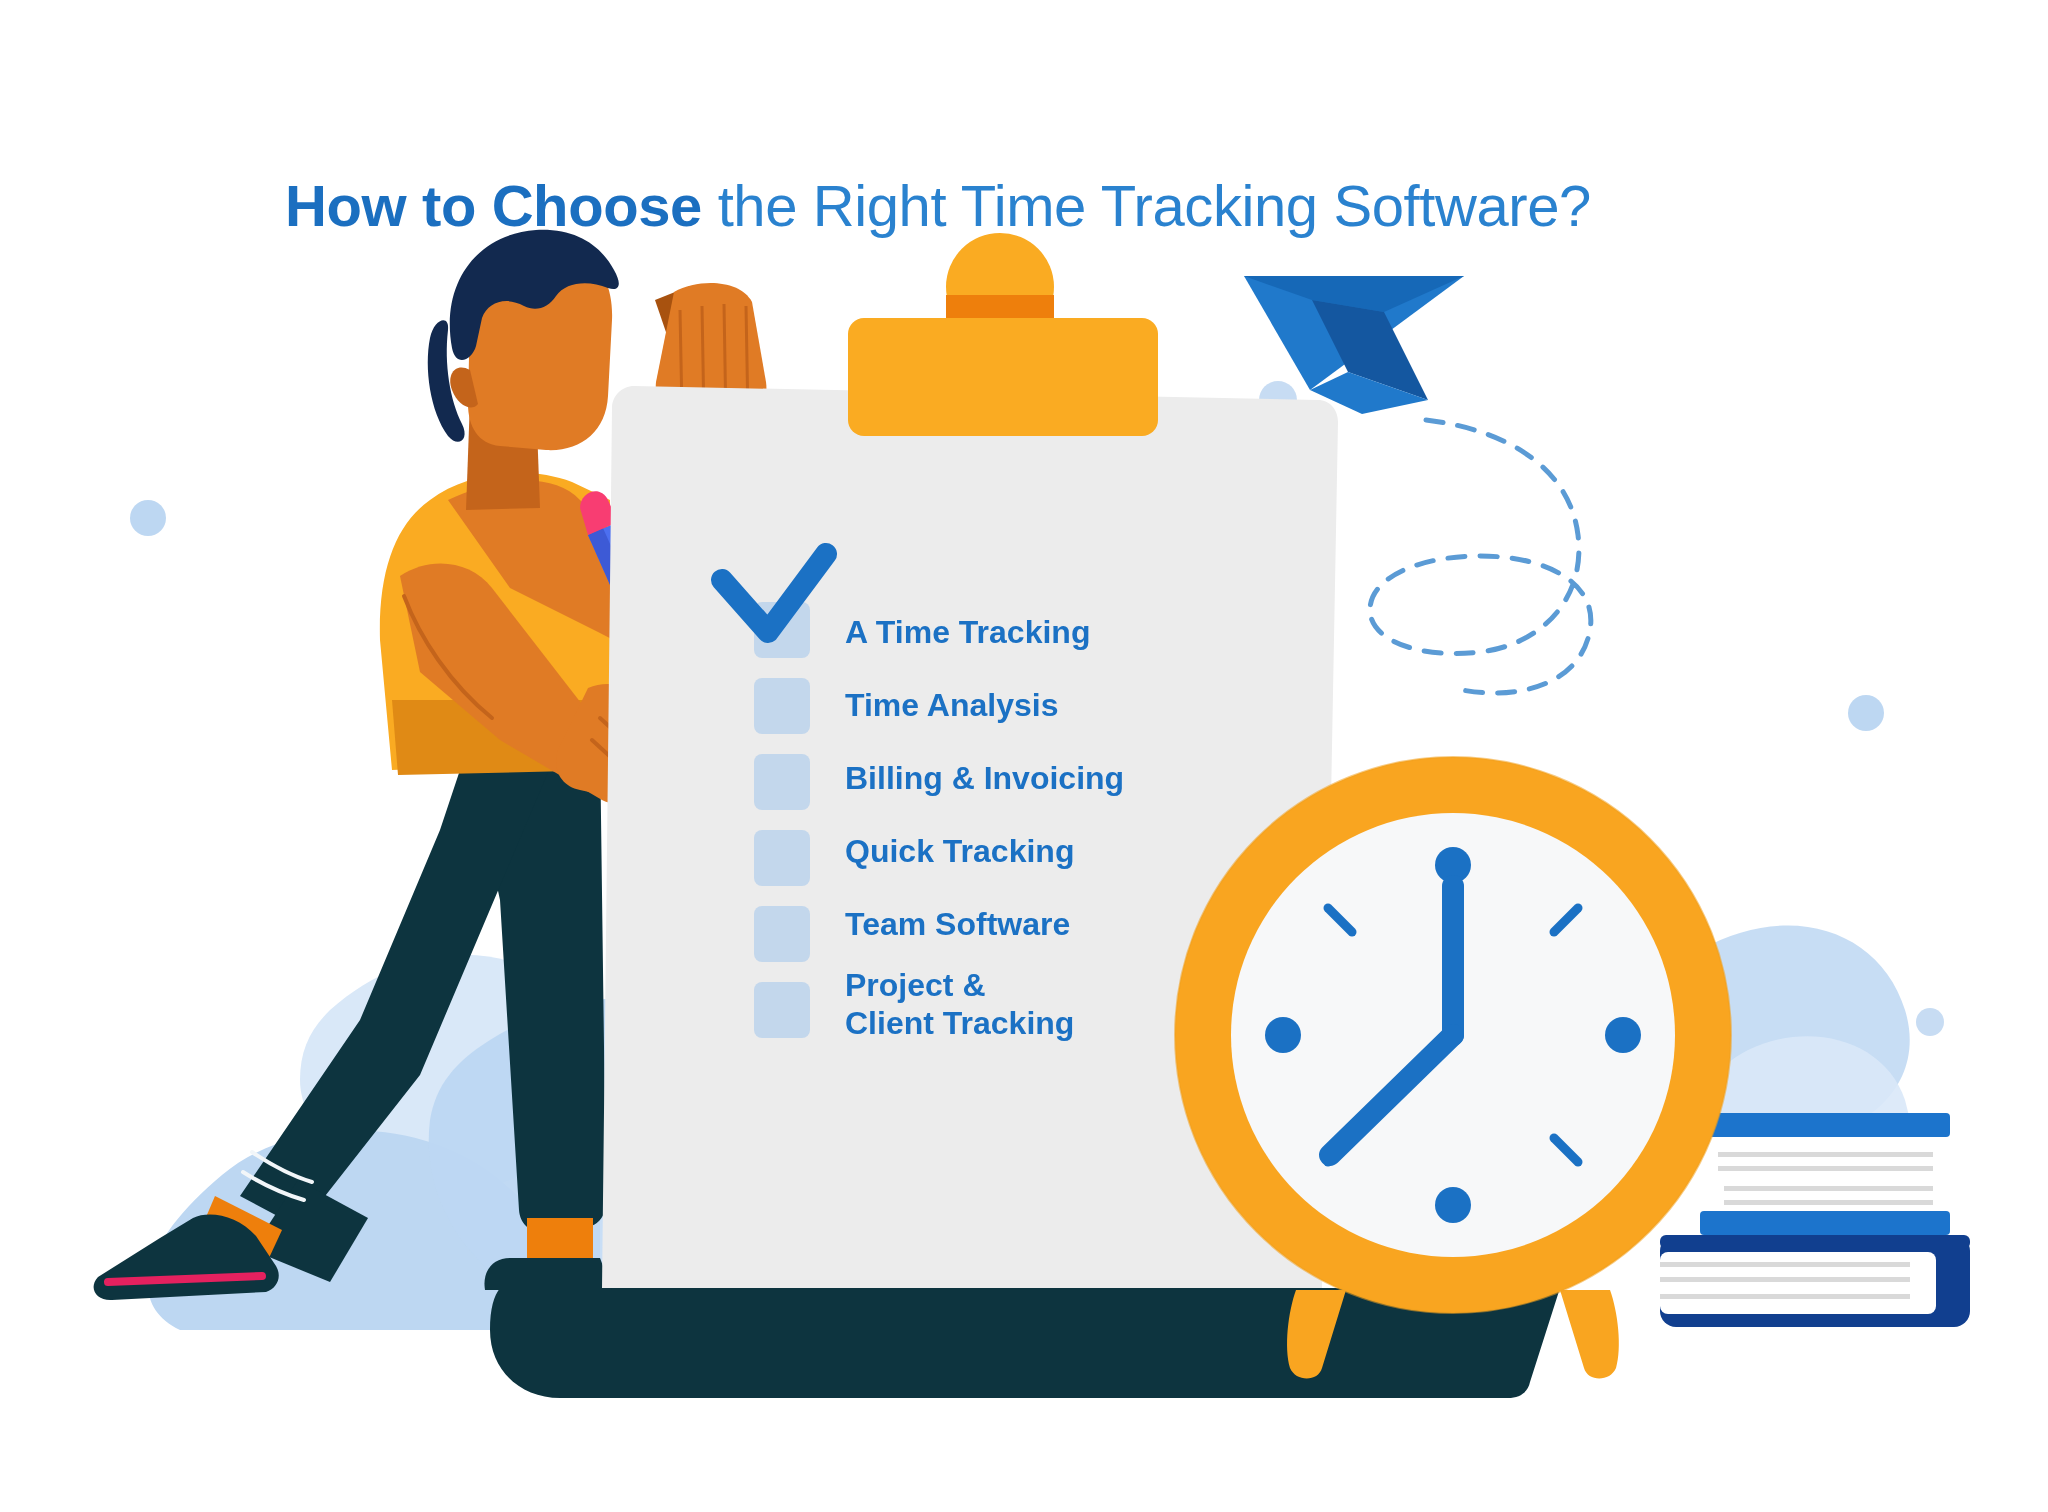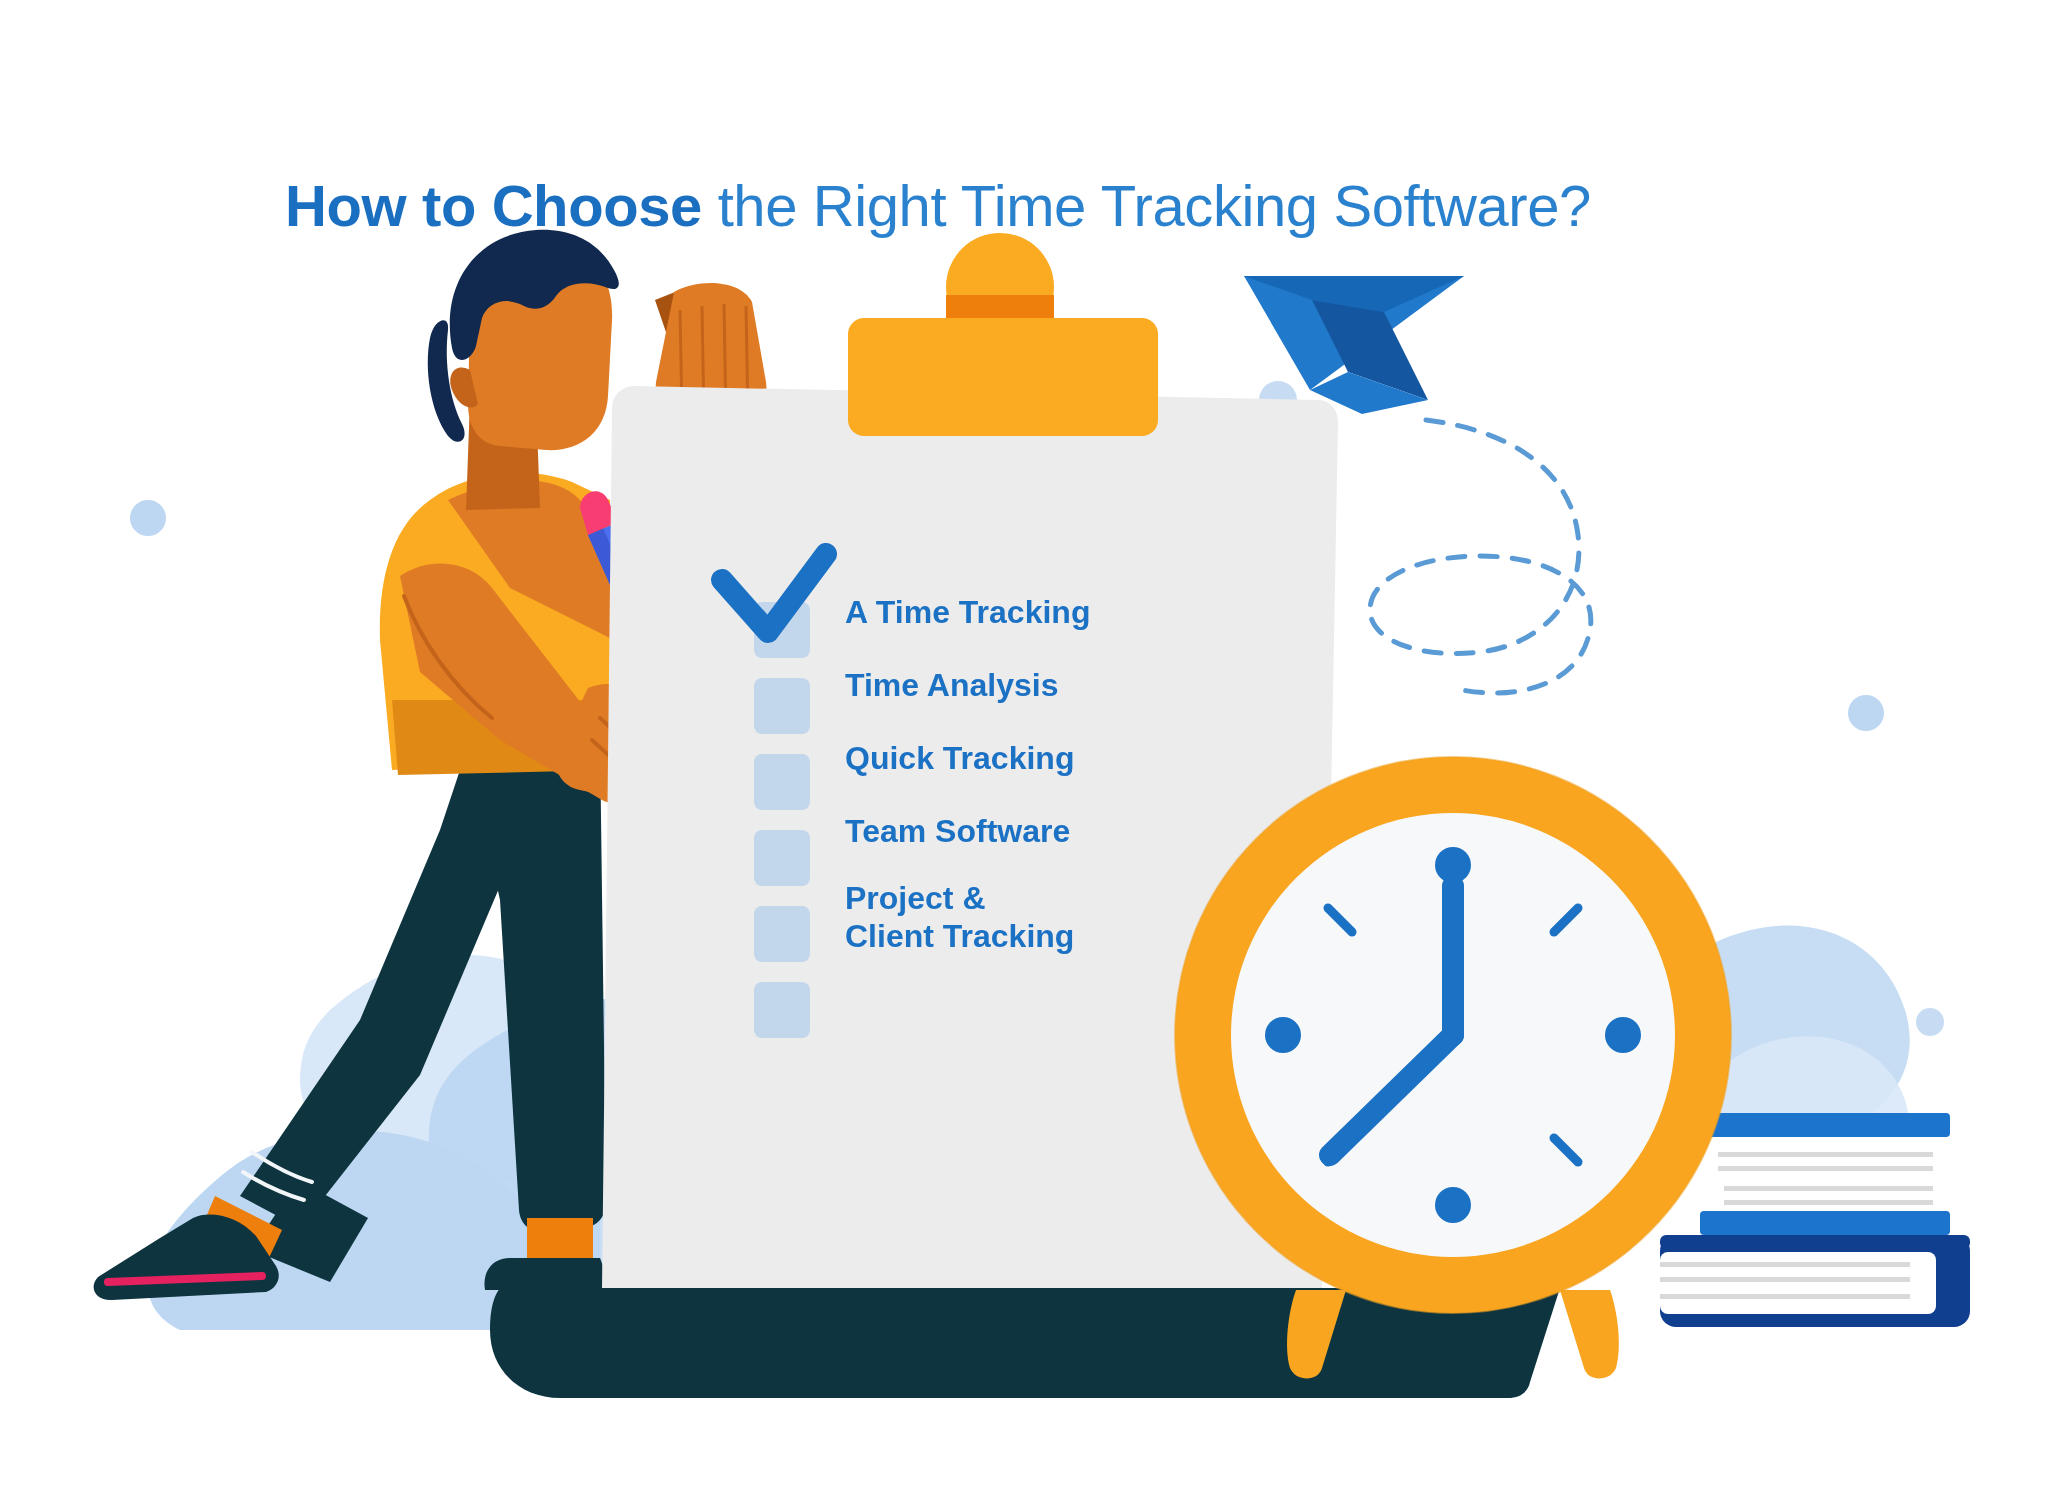--- a/index.html
+++ b/index.html
@@ -51,23 +51,24 @@
   }
   .checklist {
     position: absolute;
     left: 845px;
     top: 586px;
     width: 520px;
     pointer-events: none;
   }
   .check-row {
     display: flex;
-    align-items: center;
+    align-items: flex-end;
     margin-bottom: 21px;
     min-height: 52px;
+    margin-top: 14px;
   }
   .check-row .label {
     font-size: 32px;
     font-weight: 700;
     color: #1b71c4;
     line-height: 1.18;
     padding-top: 2px;
     white-space: pre-line;
   }
   .svg-layer { position:absolute; left:0; top:0; }
@@ -277,20 +278,23 @@
   </div>
 
   <div class="checklist">
     <div class="check-row">
       <span class="label">A Time Tracking</span>
     </div>
     <div class="check-row">
       <span class="label">Time Analysis</span>
     </div>
     <div class="check-row">
+      <span class="label">Billing &amp; Invoicing</span>
+    </div>
+    <div class="check-row">
       <span class="label">Quick Tracking</span>
     </div>
     <div class="check-row">
       <span class="label">Team Software</span>
     </div>
     <div class="check-row">
       <span class="label">Project &amp;
 Client Tracking</span>
     </div>
   </div>

